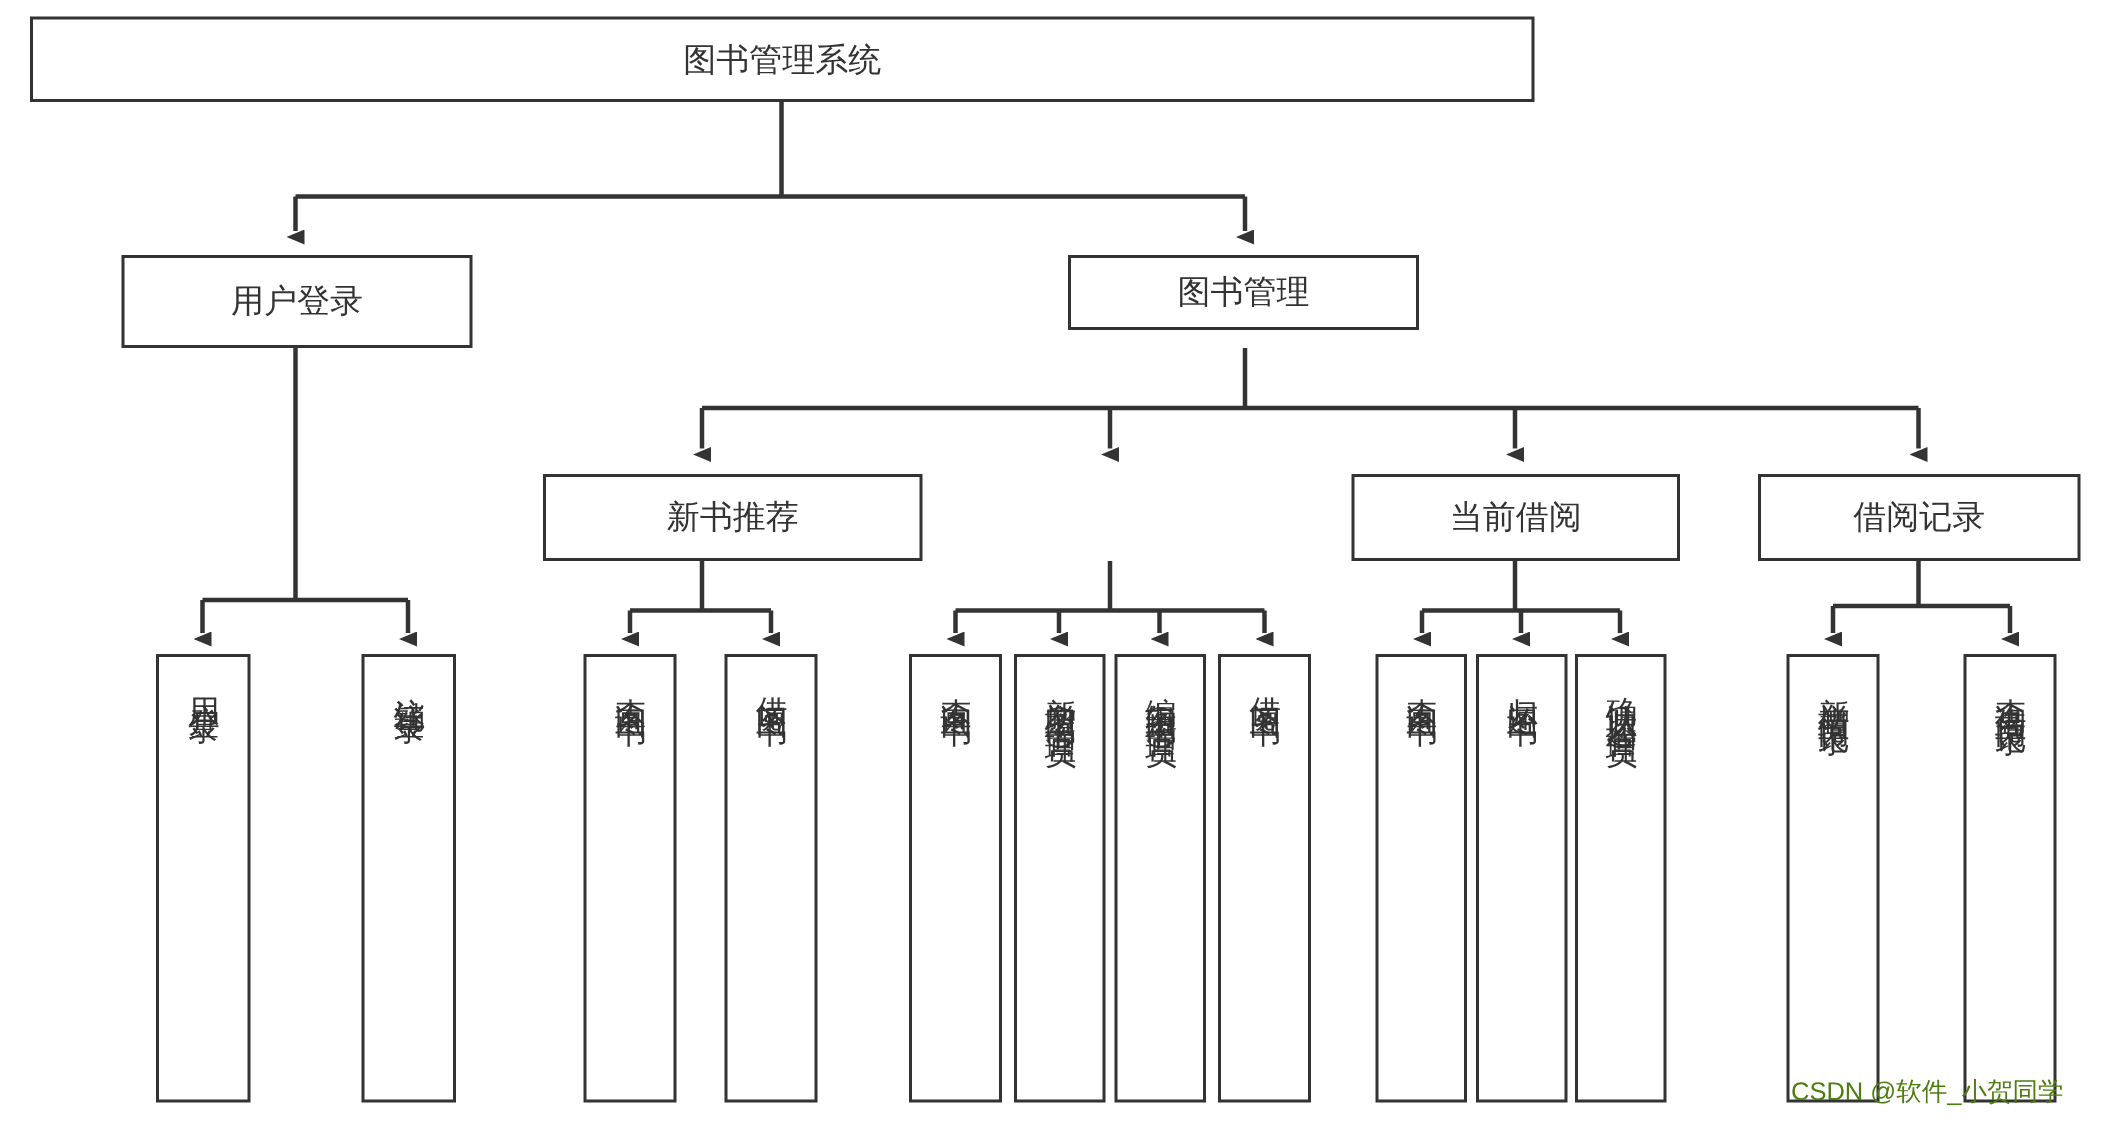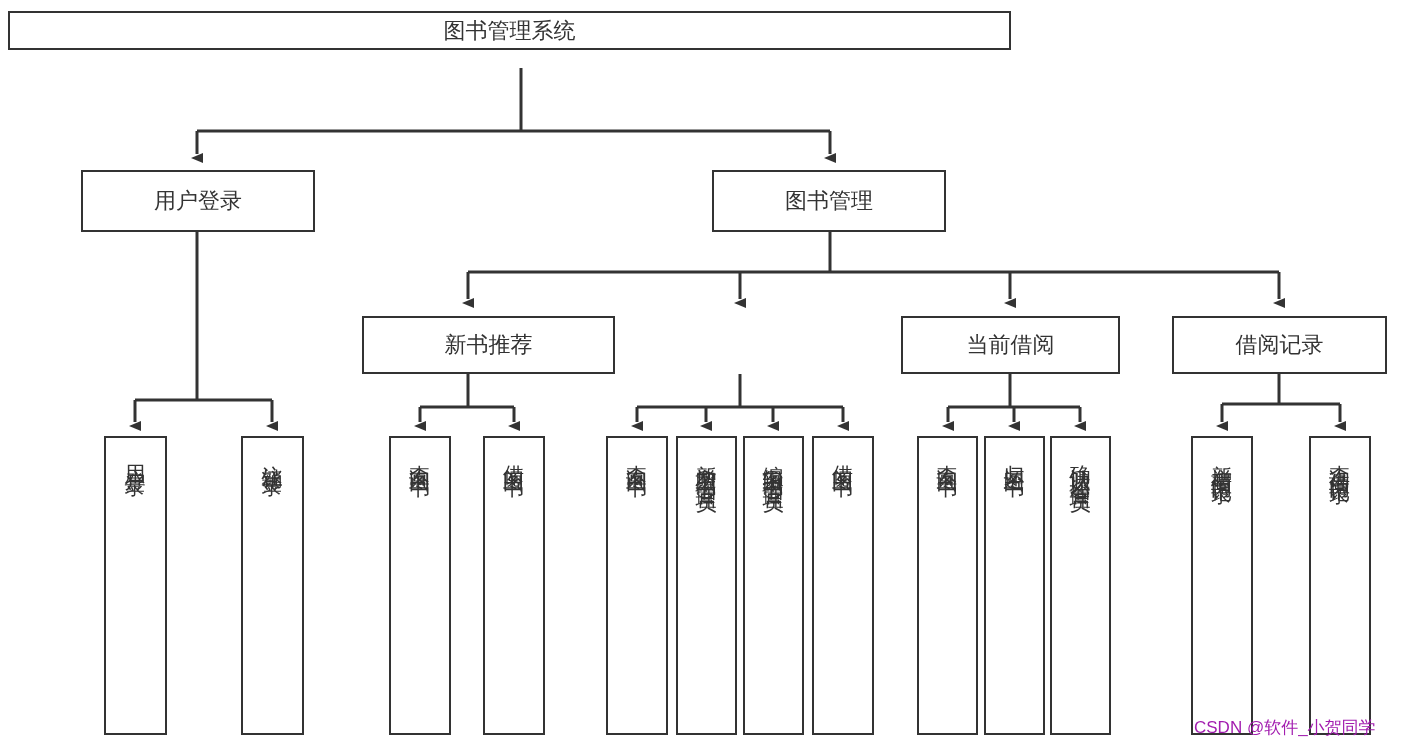--- a/index.html
+++ b/index.html
@@ -52,21 +52,21 @@
   }
   .node.vertical .label {
     writing-mode: vertical-rl;
     text-orientation: upright;
     font-size: 21px;
     letter-spacing: 4px;
     line-height: 1;
   }
   #watermark {
     position: absolute;
-    color: #a21caf;
+    color: #4d7c0f;
     font-size: 17px;
     white-space: nowrap;
     z-index: 3;
   }
 </style>
 </head>
 <body>
 
 <div id="diagram-root">
 
@@ -113,28 +113,28 @@
       <path d="M 1014 407 L 1014 422" marker-end="url(#arrowhead)"></path>
       <path d="M 1080 407 L 1080 422" marker-end="url(#arrowhead)"></path>
 
       <path d="M 1279 374 L 1279 404"></path>
       <path d="M 1222 404 L 1340 404"></path>
       <path d="M 1222 404 L 1222 422" marker-end="url(#arrowhead)"></path>
       <path d="M 1340 404 L 1340 422" marker-end="url(#arrowhead)"></path>
     </g>
   </svg>
 
-  <div class="node horizontal" style="left:8px; top:11px; width:1003px; height:39px;">
+  <div class="node horizontal" style="left:20px; top:11px; width:1003px; height:57px;">
     <span class="label">图书管理系统</span>
   </div>
 
   <div class="node horizontal" style="left:81px; top:170px; width:234px; height:62px;">
     <span class="label">用户登录</span>
   </div>
-  <div class="node horizontal" style="left:712px; top:170px; width:234px; height:62px;">
+  <div class="node horizontal" style="left:712px; top:170px; width:234px; height:50px;">
     <span class="label">图书管理</span>
   </div>
 
   <div class="node horizontal" style="left:362px; top:316px; width:253px; height:58px;">
     <span class="label">新书推荐</span>
   </div>
   <div class="node horizontal" style="left:901px; top:316px; width:219px; height:58px;">
     <span class="label">当前借阅</span>
   </div>
   <div class="node horizontal" style="left:1172px; top:316px; width:215px; height:58px;">

